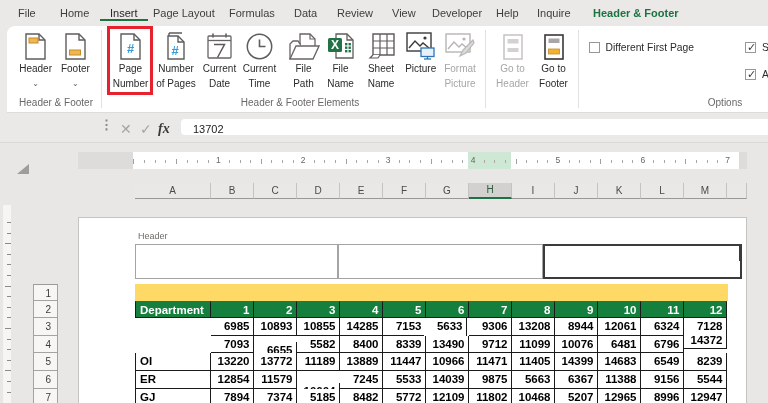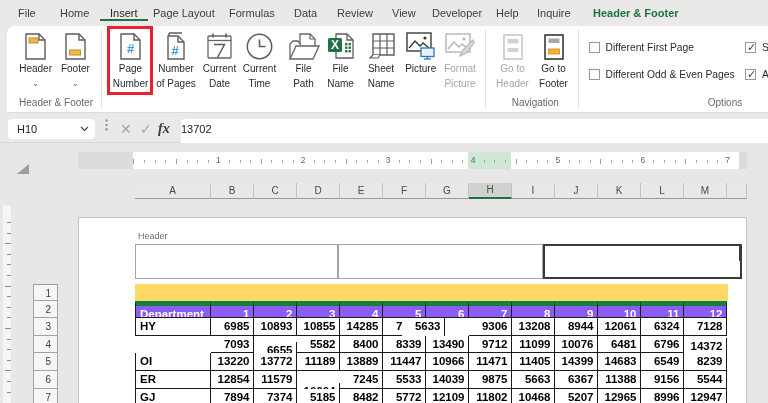--- a/index.html
+++ b/index.html
@@ -22,21 +22,21 @@
 .cbx{width:11px;height:11px;border:1px solid #9a9896;background:#fff;margin-right:6px;flex:none}
 .cbx.chk{position:relative}
 .cbx.chk:after{content:"\2713";position:absolute;left:1px;top:-2px;font-size:11px;color:#3b3a39}
 #redbox{position:absolute;left:107px;top:26px;width:46px;height:69px;border:3px solid #e8212e;z-index:50}
 
 #fbar{position:absolute;left:0;top:114px;width:768px;height:29px;background:#ebe9e8;border-bottom:1px solid #dbd9d7}
 #namebox{position:absolute;left:8px;top:5px;width:87px;height:20px;background:#fff;border-radius:4px;font-size:11px;color:#222;line-height:20px;padding-left:9px}
 #namebox .dd{position:absolute;right:6px;top:7px;line-height:0}
 #fdots{position:absolute;left:100px;top:3px;color:#8a8886;font-size:13px;font-weight:bold}
 .fbtn{position:absolute;top:5px;font-size:14px;color:#a6a4a2;height:20px;line-height:20px}
-#ffield{position:absolute;left:181px;top:5px;width:587px;height:32px;background:#fff;border-radius:4px 0 0 4px;font-size:11px;color:#222;line-height:20px;padding-left:0}
+#ffield{position:absolute;left:181px;top:5px;width:587px;height:16px;background:#fff;border-radius:4px 0 0 4px;font-size:11px;color:#222;line-height:20px;padding-left:12px}
 
 #work{position:absolute;left:0;top:143px;width:768px;height:260px;background:#e9e7e5;overflow:hidden}
 #page{position:absolute;left:78px;top:73.6px;width:668.6px;height:187px;background:#fff;border:1px solid #c6c4c3;border-bottom:none}
 
 #ruler{position:absolute;left:78px;top:9px;width:668.6px;height:16.5px;background:#fff}
 #ruler .marg{position:absolute;top:0;height:16.5px;background:#dedcda}
 .rtick{position:absolute;top:8px;width:1px;height:2.5px;background:#aaa8a6}
 .rtick.t2{position:absolute;top:6.5px;width:1px;height:5px;background:#a2a09e}
 .rnum{position:absolute;top:3px;width:12px;text-align:center;font-size:8.5px;color:#666}
 #rgreen{position:absolute;left:390px;top:0;width:43px;height:16.5px;background:#cfe7d5}
@@ -51,21 +51,21 @@
 .vtick.v2{left:1.5px;width:6px}
 
 .rowh{position:absolute;left:33px;width:25px;background:#f7f6f5;border:1px solid #a5a3a1;border-top:none;font-size:10px;color:#3c3c3c;text-align:right;padding-right:6px;line-height:17px}
 .rowh.first{border-top:1px solid #9d9b99}
 
 #hlabel{position:absolute;left:138px;top:88px;font-size:9px;color:#6e6c6a}
 .hbox{position:absolute;top:100.5px;height:35.2px;background:#fff;border:1px solid #a6a4a2}
 #hbox3{border:2px solid #3c3b3a}
 #yellow{position:absolute;left:135px;top:140.5px;width:592.6px;height:17.5px;background:#ffd966}
 .cell{position:absolute;border-right:1px solid #1a1a1a;border-bottom:1px solid #1a1a1a;font-size:11.5px;line-height:17px;white-space:nowrap;overflow:hidden}
-.cell.navy{background:#8b5cf6;color:#fff;font-weight:bold;border-top:5px solid #15803d}
+.cell.navy{background:#15803d;color:#fff;font-weight:bold;border-top:1px solid #15803d}
 .cell.dept{padding-left:4px;border-left:1px solid #1a1a1a}
 .cell.num{text-align:right;padding-right:3.5px}
 .cell.lbl{padding-left:4px;border-left:1px solid #1a1a1a;font-weight:bold;background:#fff}
 .cell.dat{font-weight:bold;background:#fff}
 </style></head><body>
 <div id="tabs">
   <span class="tab" style="left:18px">File</span>
   <span class="tab" style="left:60px">Home</span>
   <span class="tab active" style="left:110px">Insert</span>
   <span class="tab" style="left:153px">Page Layout</span>
@@ -225,32 +225,28 @@
           <rect x="4.5" y="4.5" width="11" height="4.5" fill="#a9a7a5"></rect>
           <rect x="4.5" y="15" width="11" height="5" fill="#f2b22e" stroke="#c58c2c" stroke-width="0.8"></rect>
         </svg>
       </div>
       <div class="rlab">Go to<br>Footer</div>
     </div>
 <div class="gsep" style="left:94px"></div>
 <div class="gsep" style="left:478px"></div>
 <div class="gsep" style="left:571px"></div>
 <div class="glab" style="left:-51.0px">Header &amp; Footer</div>
-<div class="glab" style="left:428.3px">Navigation</div>
+<div class="glab" style="left:193.0px">Header &amp; Footer Elements</div>
 <div class="glab" style="left:618.0px">Options</div>
 <div class="cbrow" style="left:581.5px;top:15.5px"><span class="cbx"></span>Different First Page</div>
-<div class="cbrow" style="left:581.5px;top:42.8px"><span class="cbx"></span>Different Odd &amp; Even Pages</div>
 <div class="cbrow" style="left:738px;top:15.5px"><span class="cbx chk"></span>S</div>
 <div class="cbrow" style="left:738px;top:42.8px"><span class="cbx chk"></span>A</div>
 </div>
 <div id="redbox"></div>
 <div id="fbar">
-  <div id="namebox">H10<span class="dd"><svg width="9" height="6" viewBox="0 0 9 6">
-          <path d="M1 1 L4.5 4.5 L8 1" fill="none" stroke="#444" stroke-width="1.2"></path>
-        </svg></span></div>
   <div id="fdots">⋮</div>
   <span class="fbtn" style="left:120px">✕</span>
   <span class="fbtn" style="left:140px">✓</span>
   <span class="fbtn" style="left:158px;color:#3b3a39;font-style:italic;font-family:'Liberation Serif',serif;font-weight:bold;font-size:14px">fx</span>
   <div id="ffield">13702</div>
 </div>
 <div id="work">
   <div id="ruler">
     <div class="marg" style="left:0;width:55.4px"></div>
     <div class="marg" style="right:0;width:8px"></div>
@@ -369,45 +365,44 @@
 <div class="cell navy num" style="left:297px;top:158px;width:43px;height:17.3px">3</div>
 <div class="cell navy num" style="left:340px;top:158px;width:43px;height:17.3px">4</div>
 <div class="cell navy num" style="left:383px;top:158px;width:43px;height:17.3px">5</div>
 <div class="cell navy num" style="left:426px;top:158px;width:43px;height:17.3px">6</div>
 <div class="cell navy num" style="left:469px;top:158px;width:43px;height:17.3px">7</div>
 <div class="cell navy num" style="left:512px;top:158px;width:43px;height:17.3px">8</div>
 <div class="cell navy num" style="left:555px;top:158px;width:43px;height:17.3px">9</div>
 <div class="cell navy num" style="left:598px;top:158px;width:43px;height:17.3px">10</div>
 <div class="cell navy num" style="left:641px;top:158px;width:43px;height:17.3px">11</div>
 <div class="cell navy num" style="left:684px;top:158px;width:43px;height:17.3px">12</div>
-<div class="cell lbl" style="left:135px;top:175.3px;width:76px;height:17.5px">HY</div>
 <div class="cell num dat" style="left:211px;top:175.3px;width:43px;height:17.5px">6985</div>
 <div class="cell num dat" style="left:254px;top:175.3px;width:43px;height:17.5px">10893</div>
 <div class="cell num dat" style="left:297px;top:175.3px;width:43px;height:17.5px">10855</div>
 <div class="cell num dat" style="left:340px;top:175.3px;width:43px;height:17.5px">14285</div>
 <div class="cell num dat" style="left:383px;top:175.3px;width:43px;height:17.5px">7153</div>
-<div class="cell num dat" style="left:402px;top:175.3px;width:43px;height:19px">5633</div>
+<div class="cell num dat" style="left:424px;top:175.3px;width:43px;height:19px">5633</div>
 <div class="cell num dat" style="left:469px;top:175.3px;width:43px;height:17.5px">9306</div>
 <div class="cell num dat" style="left:512px;top:175.3px;width:43px;height:17.5px">13208</div>
 <div class="cell num dat" style="left:555px;top:175.3px;width:43px;height:17.5px">8944</div>
 <div class="cell num dat" style="left:598px;top:175.3px;width:43px;height:17.5px">12061</div>
 <div class="cell num dat" style="left:641px;top:175.3px;width:43px;height:17.5px">6324</div>
 <div class="cell num dat" style="left:684px;top:175.3px;width:43px;height:17.5px">7128</div>
 <div class="cell num dat" style="left:211px;top:192.8px;width:43px;height:17.2px">7093</div>
 <div class="cell num dat" style="left:254px;top:199px;width:43px;height:17.2px">6655</div>
 <div class="cell num dat" style="left:297px;top:192.8px;width:43px;height:17.2px">5582</div>
 <div class="cell num dat" style="left:340px;top:192.8px;width:43px;height:17.2px">8400</div>
 <div class="cell num dat" style="left:383px;top:192.8px;width:43px;height:17.2px">8339</div>
 <div class="cell num dat" style="left:426px;top:192.8px;width:43px;height:17.2px">13490</div>
 <div class="cell num dat" style="left:469px;top:192.8px;width:43px;height:17.2px">9712</div>
 <div class="cell num dat" style="left:512px;top:192.8px;width:43px;height:17.2px">11099</div>
 <div class="cell num dat" style="left:555px;top:192.8px;width:43px;height:17.2px">10076</div>
 <div class="cell num dat" style="left:598px;top:192.8px;width:43px;height:17.2px">6481</div>
 <div class="cell num dat" style="left:641px;top:192.8px;width:43px;height:17.2px">6796</div>
-<div class="cell num dat" style="left:684px;top:195px;width:43px;height:17.2px">14372</div>
+<div class="cell num dat" style="left:684px;top:189px;width:43px;height:17.2px">14372</div>
 <div class="cell lbl" style="left:135px;top:210px;width:76px;height:18px">OI</div>
 <div class="cell num dat" style="left:211px;top:210px;width:43px;height:18px">13220</div>
 <div class="cell num dat" style="left:254px;top:210px;width:43px;height:18px">13772</div>
 <div class="cell num dat" style="left:297px;top:210px;width:43px;height:18px">11189</div>
 <div class="cell num dat" style="left:340px;top:210px;width:43px;height:18px">13889</div>
 <div class="cell num dat" style="left:383px;top:210px;width:43px;height:18px">11447</div>
 <div class="cell num dat" style="left:426px;top:210px;width:43px;height:18px">10966</div>
 <div class="cell num dat" style="left:469px;top:210px;width:43px;height:18px">11471</div>
 <div class="cell num dat" style="left:512px;top:210px;width:43px;height:18px">11405</div>
 <div class="cell num dat" style="left:555px;top:210px;width:43px;height:18px">14399</div>

